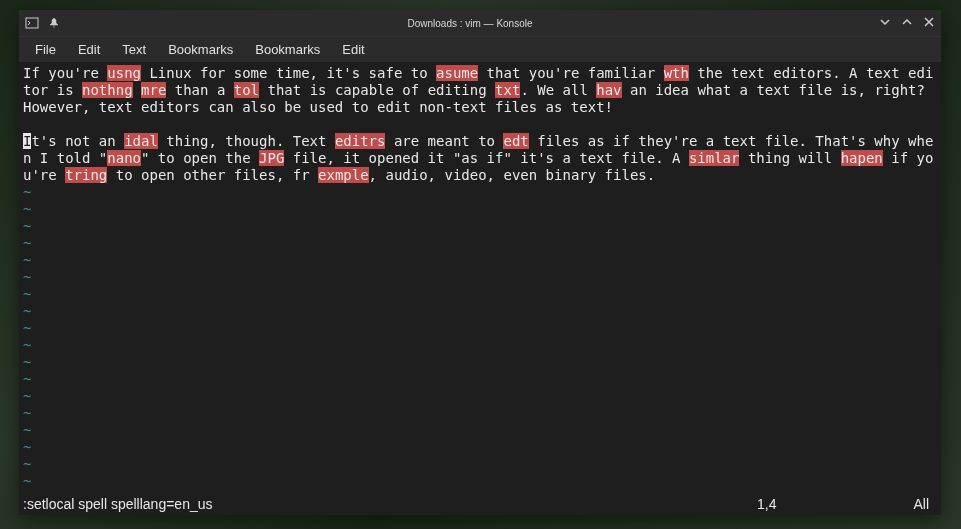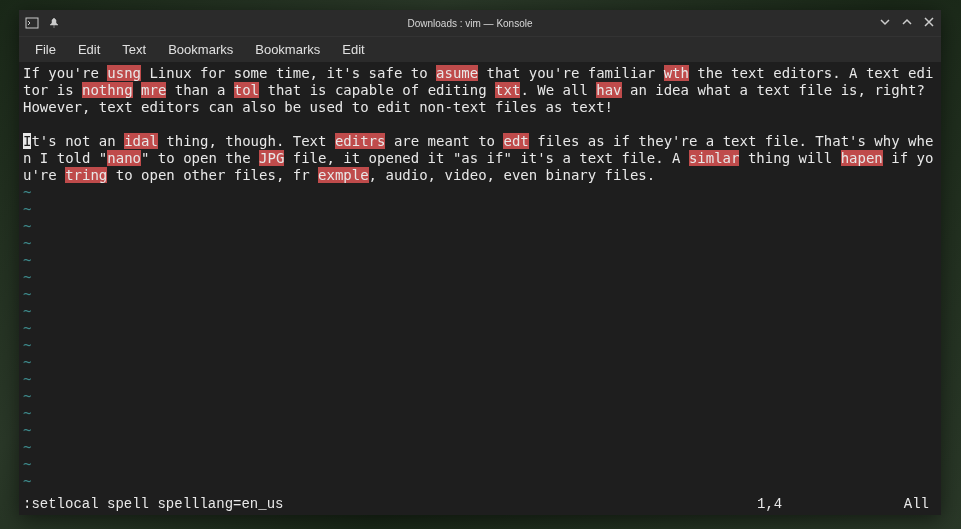--- a/index.html
+++ b/index.html
@@ -68,21 +68,21 @@
   white-space: pre-wrap;
   word-break: break-all;
 }
 .spell { background: #bf4b4b; color: #e8e8e8; }
 .tilde { color: #3d888a; }
 .cursor-blk { background: #e8e8e8; color: #1e1e1e; }
 .statusline {
   position: absolute;
   bottom: 2px; left: 4px; right: 4px;
   display: flex;
-  font-family: Liberation Mono, monospace;
+  font-family: Liberation Sans, sans-serif;
 }
 .status-cmd { flex: 1; }
 .status-pos { width: 130px; }
 .status-pct { width: 50px; text-align: right; padding-right: 8px; }
 </style>
 </head>
 <body>
 
 <div class="bg-texture"></div>
 

